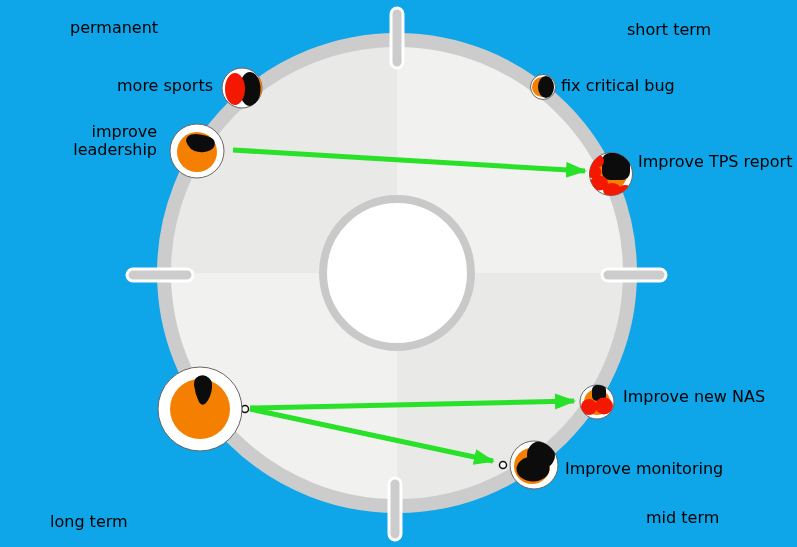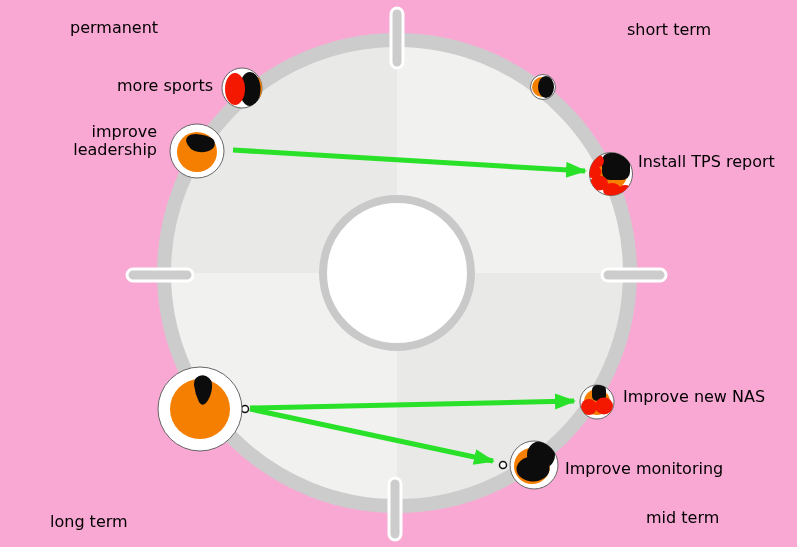--- a/index.html
+++ b/index.html
@@ -1,19 +1,19 @@
 <!DOCTYPE html>
 <html><head>
 <meta charset="utf-8">
 <style>
   html,body{margin:0;padding:0;background:#ffffff;}
   #stage{
     position:relative;
     width:797px;height:547px;
-    background:#f9a8d4;
+    background:#0ea5e9;
     font-family:"DejaVu Sans", sans-serif;
     font-size:16px;
     color:#000000;
     overflow:hidden;
   }
   #wheel-svg{position:absolute;left:0;top:0;}
   .lbl{position:absolute;white-space:nowrap;line-height:19px;}
   .lbl.right{text-align:right;}
   .lbl.wrap{white-space:normal;line-height:18px;}
 </style>
@@ -142,17 +142,18 @@
   </g>
 </svg>
 
 <div class="lbl" style="left:70px;top:18px;">permanent</div>
 <div class="lbl" style="left:627px;top:20px;">short term</div>
 <div class="lbl" style="left:50px;top:512px;">long term</div>
 <div class="lbl" style="left:646px;top:508px;">mid term</div>
 
 <div class="lbl right" style="right:584px;top:76px;">more sports</div>
 <div class="lbl right wrap" style="right:640px;top:123px;width:88px;">improve leadership</div>
-<div class="lbl" style="left:638px;top:152px;">Install TPS report</div>
+<div class="lbl" style="left:561px;top:76px;">fix critical bug</div>
+<div class="lbl" style="left:638px;top:152px;">Improve TPS report</div>
 <div class="lbl" style="left:623px;top:387px;">Improve new NAS</div>
 <div class="lbl" style="left:565px;top:441px;margin-top:18px;">Improve monitoring</div>
 
 </div>
 
 </body></html>

